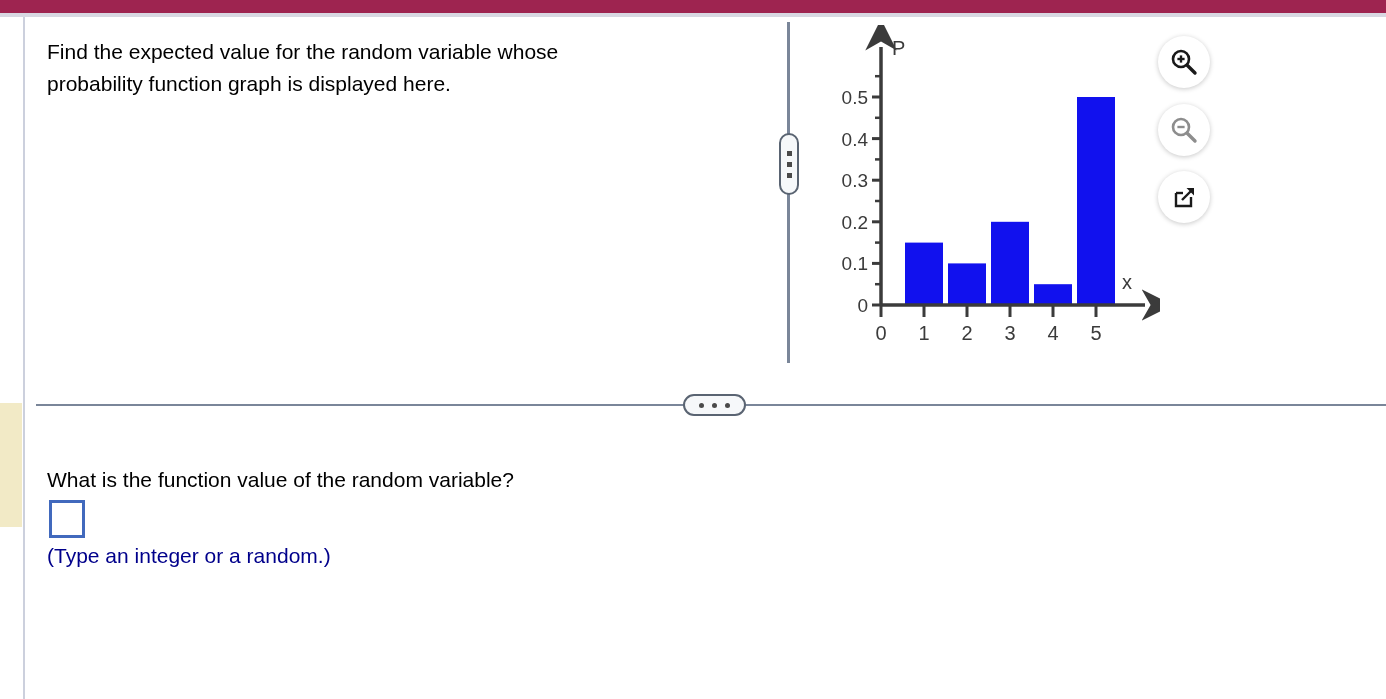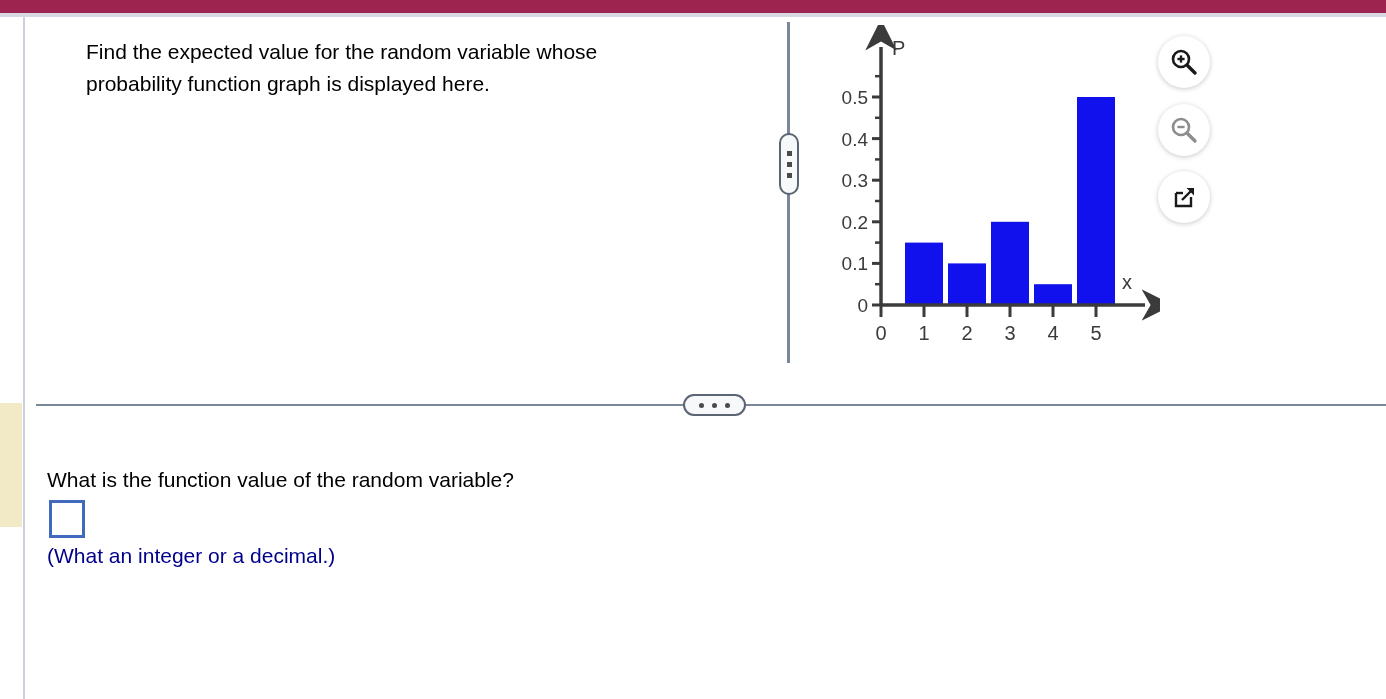--- a/index.html
+++ b/index.html
@@ -47,21 +47,20 @@
   }
 
   
   .prompt {
     position: absolute; left: 47px; top: 36px;
     width: 700px;
     font-size: 21px;
     line-height: 32px;
     color: #000000;
     white-space: pre-line;
-    margin-left: 39px;
   }
 
   
   .vsplit-line {
     position: absolute; left: 787px; top: 22px;
     width: 3px; height: 341px;
     background: #7a8699;
   }
   .vsplit-handle {
     position: absolute; left: 779px; top: 133px;
@@ -260,15 +259,15 @@
 
   <div class="hsplit-line"></div>
   <div class="hsplit-handle">
     <span class="dot"></span>
     <span class="dot"></span>
     <span class="dot"></span>
   </div>
 
   <div class="question2">What is the function value of the random variable?</div>
   <input class="answer-input" type="text" value="" placeholder="" style="">
-  <div class="answer-hint">(What an integer or a decimal.)</div>
+  <div class="answer-hint">(Type an integer or a random.)</div>
 
 </div>
 
 </body></html>

